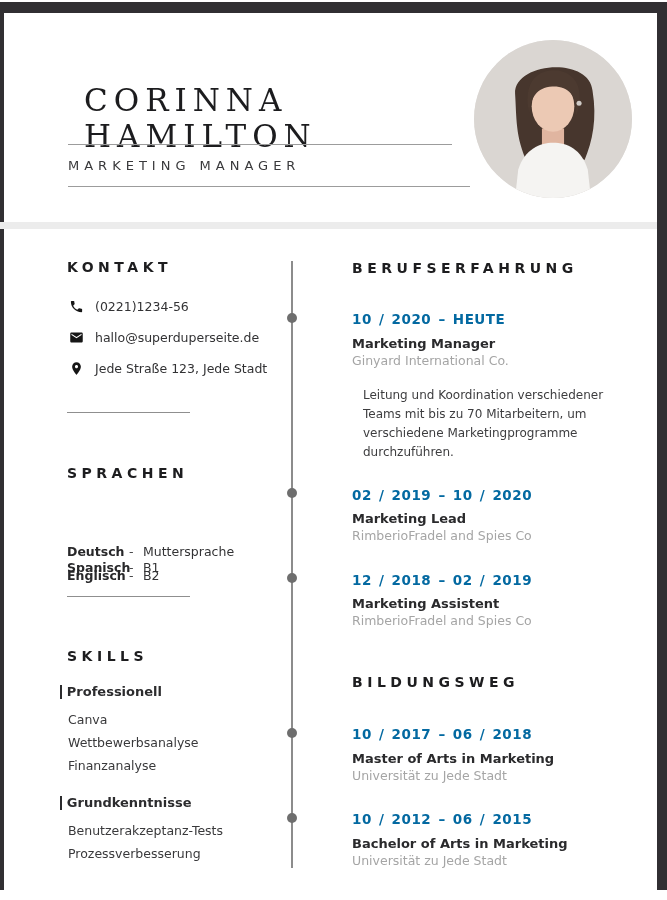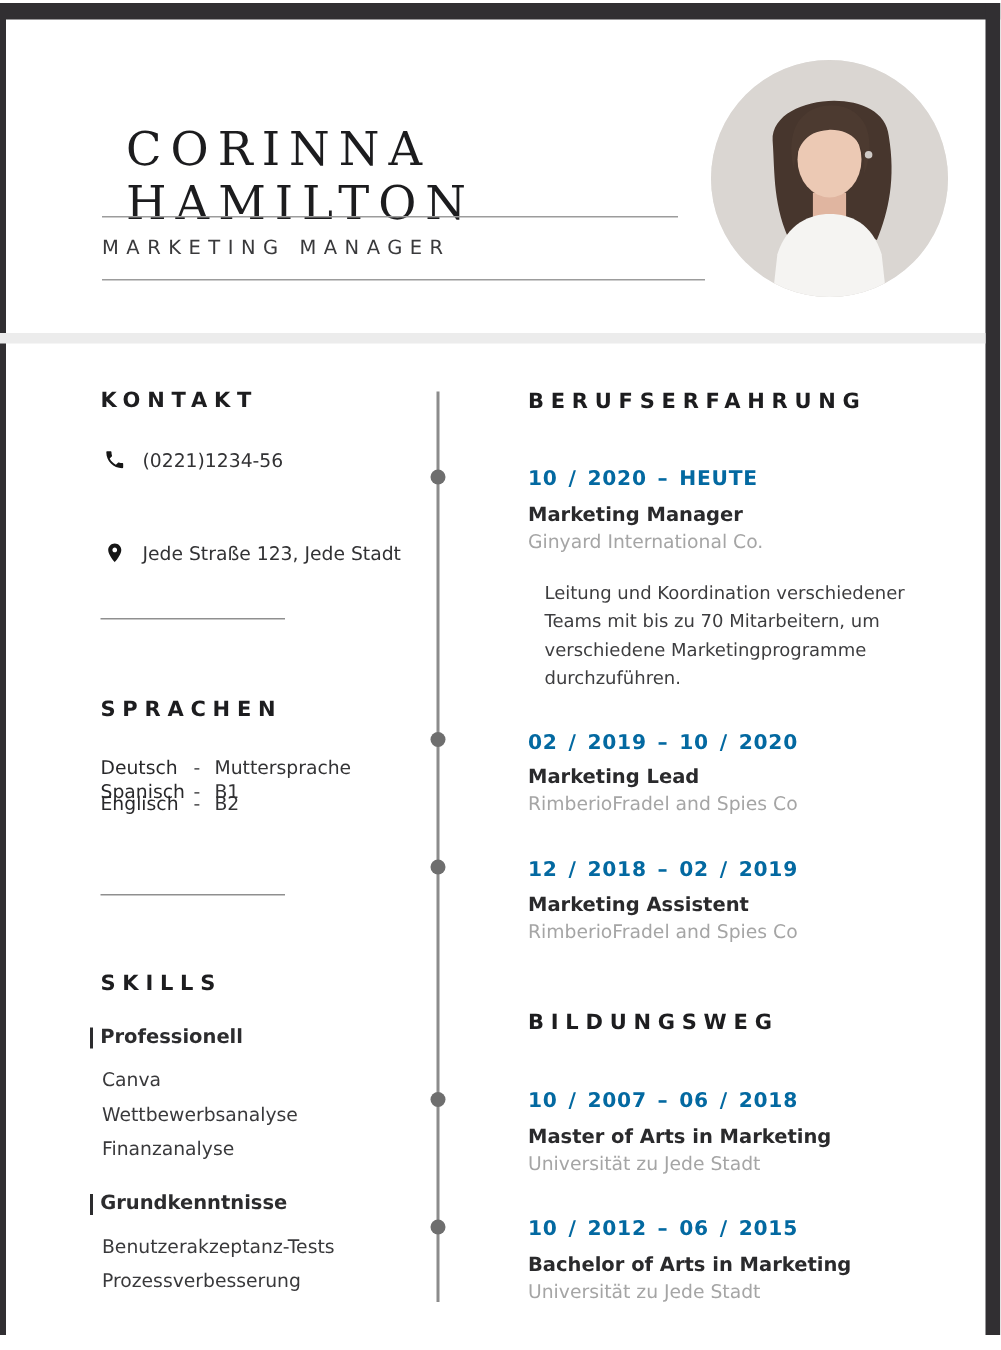--- a/index.html
+++ b/index.html
@@ -37,21 +37,21 @@
     position:absolute;margin:0;
     font-size:14px;font-weight:bold;letter-spacing:4.5px;color:#1d1d1f;
   }
   
   .contact-row{position:absolute;left:69px;display:flex;align-items:flex-start;gap:11px;}
   .contact-row svg{width:15px;height:15px;flex:0 0 auto;}
   .contact-text{font-size:12.5px;color:#323234;}
   .divider{position:absolute;left:67px;width:123px;border-top:1.2px solid #8f8f8f;height:0;}
 
   .lang-row{position:absolute;left:67px;display:flex;align-items:baseline;font-size:12.5px;}
-  .lang-label{font-weight:normal;color:#28282a;width:62px;}
+  .lang-label{font-weight:bold;color:#28282a;width:62px;margin-top:40px;}
   .lang-dash{color:#4a4a4c;width:14px;}
   .lang-level{color:#333335;}
 
   .skill-group-title{position:absolute;left:60px;display:flex;align-items:center;font-size:13px;font-weight:bold;color:#2c2c2e;}
   .skill-bar{display:inline-block;width:1.8px;height:14px;background:#2c2c2e;margin-right:5px;}
   .skill-item{position:absolute;left:68px;font-size:12.5px;color:#39393b;}
 
   
   .rail{position:absolute;left:291px;top:261px;width:1.5px;height:607px;background:#8c8c8c;}
   .dot{position:absolute;left:286.5px;width:10px;height:10px;border-radius:50%;background:#6e6e6e;}
@@ -98,20 +98,26 @@
     </svg>
   </div>
 
   <h2 class="sec" style="left:67px;top:259px;">KONTAKT</h2>
 
   <div class="contact-row" style="top:299px;">
     <svg viewBox="0 0 24 24">
         <path fill="#161616" d="M6.62 10.79c1.44 2.83 3.76 5.14 6.59 6.59l2.2-2.2c.27-.27.67-.36 1.02-.24 1.12.37 2.33.57 3.57.57.55 0 1 .45 1 1V20c0 .55-.45 1-1 1-9.39 0-17-7.61-17-17 0-.55.45-1 1-1h3.5c.55 0 1 .45 1 1 0 1.25.2 2.45.57 3.57.11.35.03.74-.25 1.02l-2.2 2.2z"></path>
       </svg>
     <span class="contact-text">(0221)1234-56</span>
+  </div>
+  <div class="contact-row" style="top:330px;">
+    <svg viewBox="0 0 24 24">
+        <path fill="#161616" d="M20 4H4c-1.1 0-1.99.9-1.99 2L2 18c0 1.1.9 2 2 2h16c1.1 0 2-.9 2-2V6c0-1.1-.9-2-2-2zm0 4l-8 5-8-5V6l8 5 8-5v2z"></path>
+      </svg>
+    <span class="contact-text">hallo@superduperseite.de</span>
   </div>
   <div class="contact-row" style="top:361px;">
     <svg viewBox="0 0 24 24">
         <path fill="#161616" d="M12 2C8.13 2 5 5.13 5 9c0 5.25 7 13 7 13s7-7.75 7-13c0-3.87-3.13-7-7-7zm0 9.5c-1.38 0-2.5-1.12-2.5-2.5s1.12-2.5 2.5-2.5 2.5 1.12 2.5 2.5-1.12 2.5-2.5 2.5z"></path>
       </svg>
     <span class="contact-text">Jede Straße 123, Jede Stadt</span>
   </div>
 
   <div class="divider" style="top:412px;"></div>
 
@@ -169,21 +175,21 @@
   <div class="entry-date" style="top:487px;">02 / 2019 – 10 / 2020</div>
   <div class="entry-title" style="top:511px;">Marketing Lead</div>
   <div class="entry-sub" style="top:528px;">RimberioFradel and Spies Co</div>
 
   <div class="entry-date" style="top:572px;">12 / 2018 – 02 / 2019</div>
   <div class="entry-title" style="top:596px;">Marketing Assistent</div>
   <div class="entry-sub" style="top:613px;">RimberioFradel and Spies Co</div>
 
   <h2 class="sec" style="left:352px;top:674px;">BILDUNGSWEG</h2>
 
-  <div class="entry-date" style="top:726px;">10 / 2007 – 06 / 2018</div>
+  <div class="entry-date" style="top:726px;">10 / 2017 – 06 / 2018</div>
   <div class="entry-title" style="top:751px;">Master of Arts in Marketing</div>
   <div class="entry-sub" style="top:768px;">Universität zu Jede Stadt</div>
 
   <div class="entry-date" style="top:811px;">10 / 2012 – 06 / 2015</div>
   <div class="entry-title" style="top:836px;">Bachelor of Arts in Marketing</div>
   <div class="entry-sub" style="top:853px;">Universität zu Jede Stadt</div>
 
 </div>
 
 </body></html>

